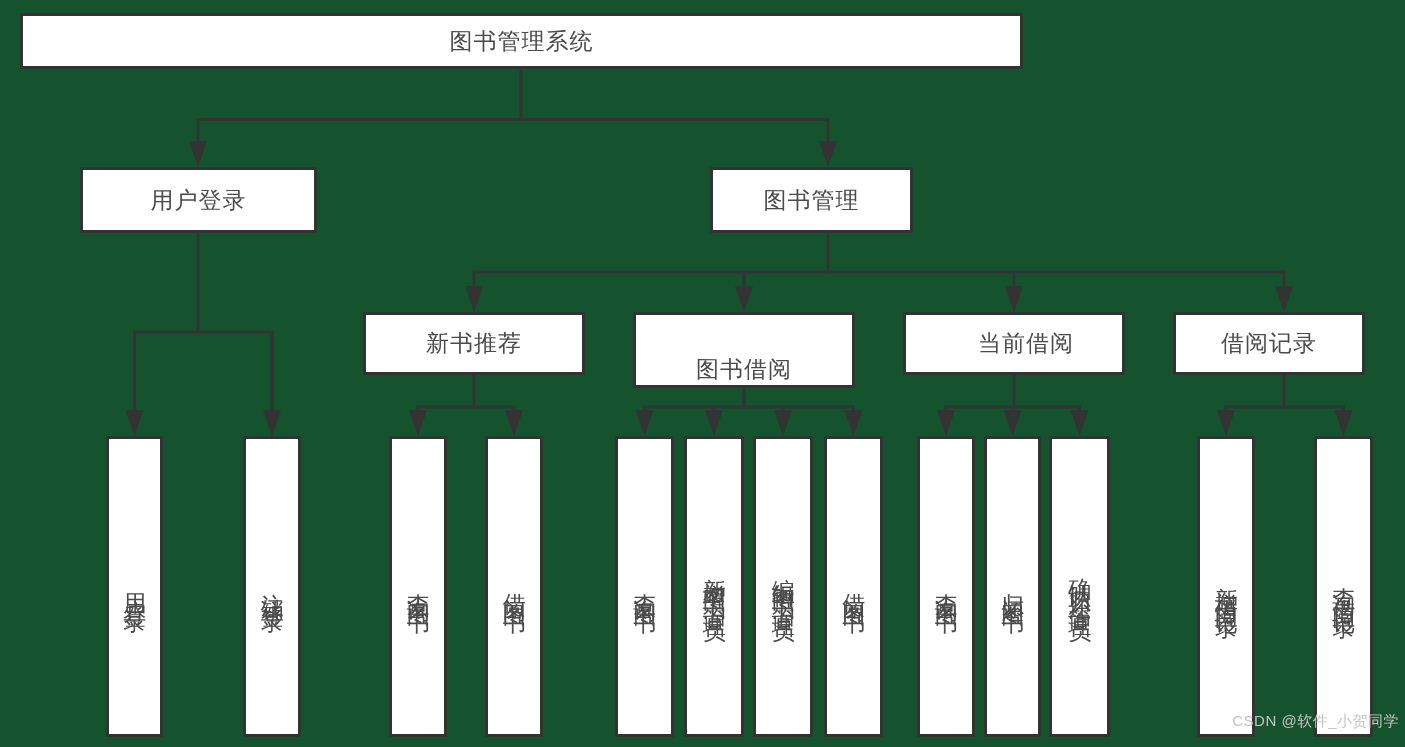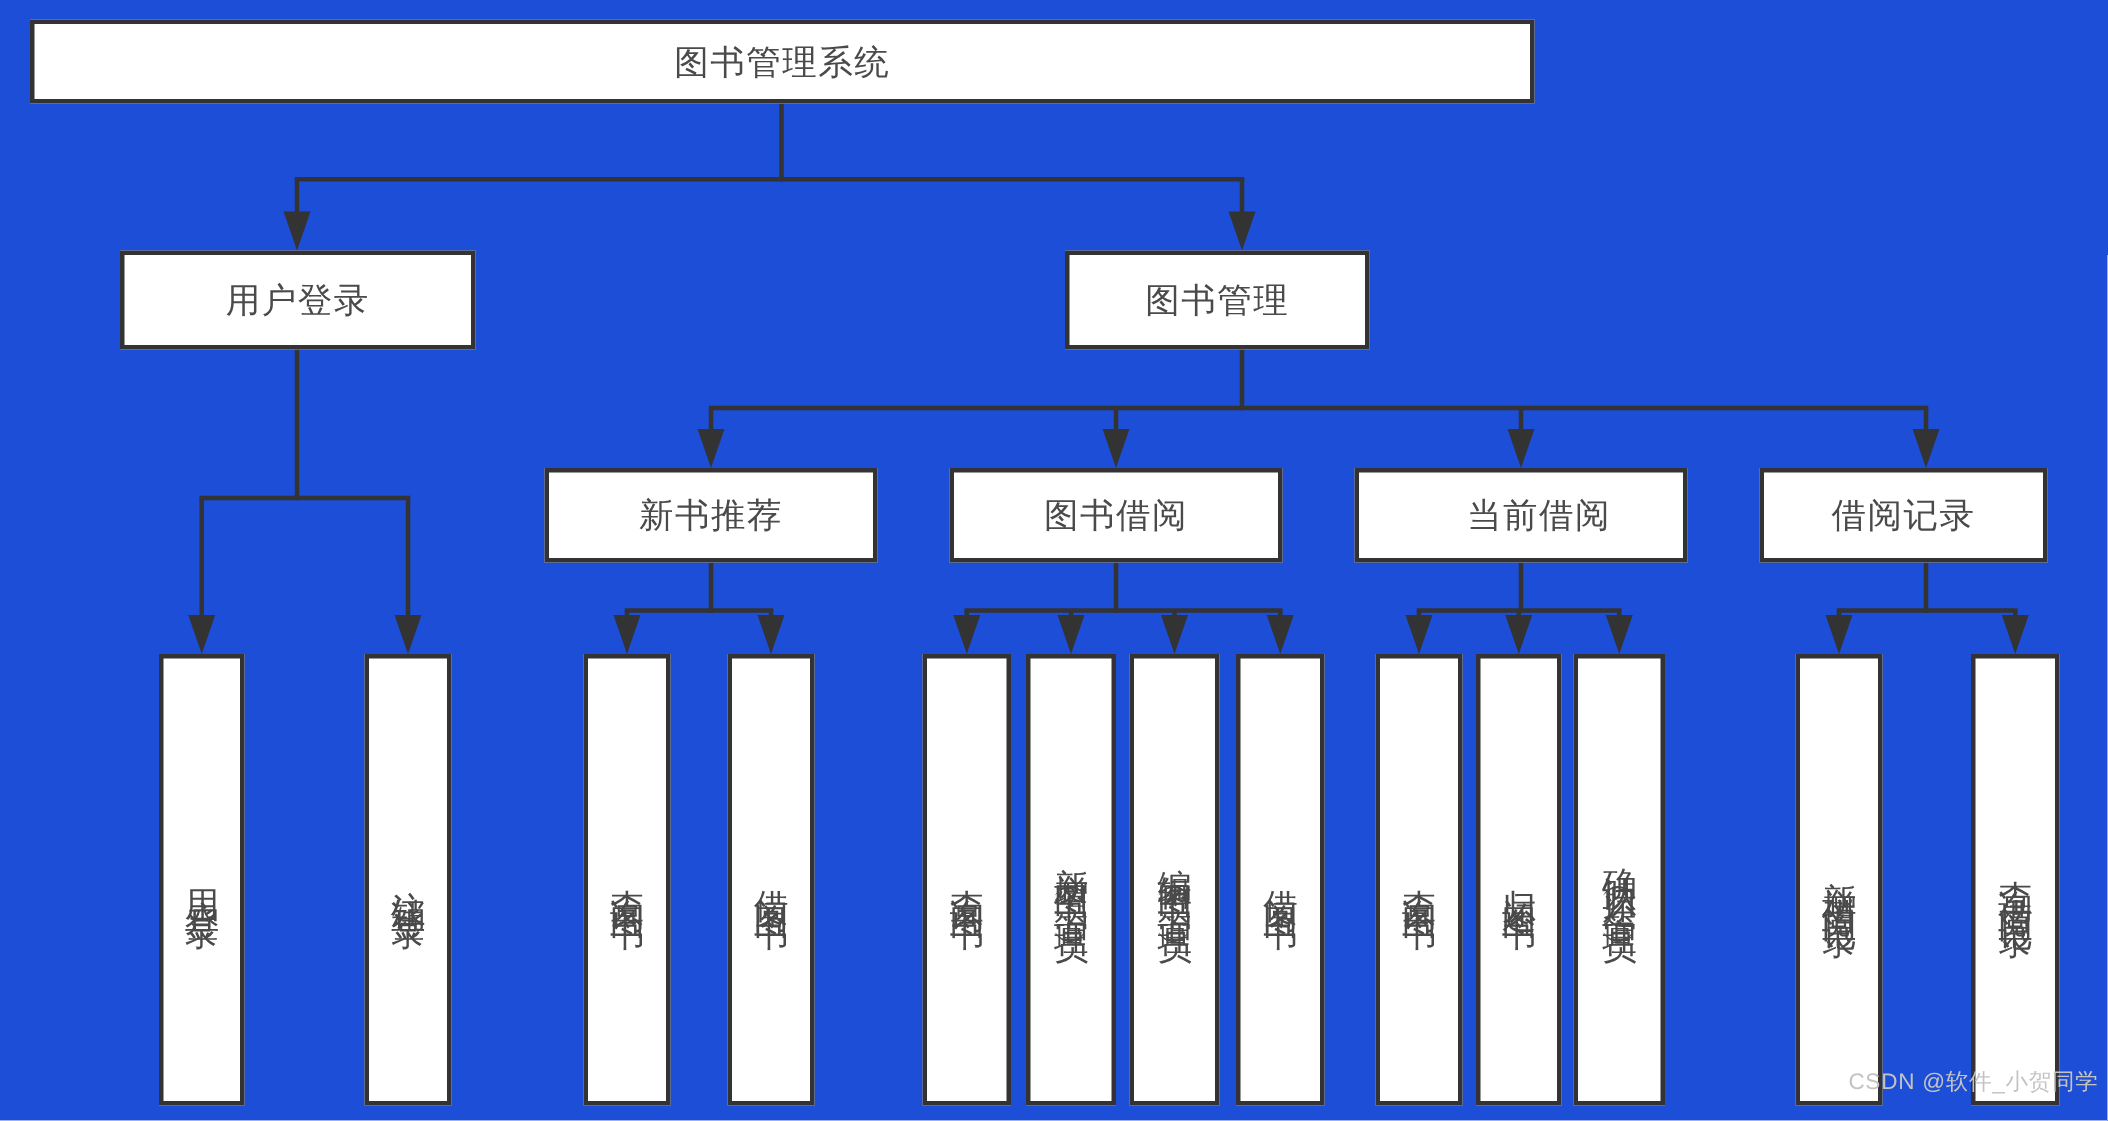--- a/index.html
+++ b/index.html
@@ -1,17 +1,17 @@
 <!DOCTYPE html>
 <html><head>
 <meta charset="utf-8">
 <style>
   html,body{margin:0;padding:0;background:#ffffff;}
   #stage{
-    position:relative;width:1405px;height:747px;background:#1d4ed8;overflow:hidden;
+    position:relative;width:1405px;height:747px;background:#14532d;overflow:hidden;
     font-family:"Liberation Sans","DejaVu Sans",sans-serif;
   }
   #connectors{position:absolute;left:0;top:0;width:1405px;height:747px;}
   .node{
     position:absolute;box-sizing:border-box;border:3px solid #333333;background:#ffffff;
     display:flex;align-items:center;justify-content:center;color:#4a4a4a;
   }
   .h-node{font-size:23px;letter-spacing:1px;white-space:nowrap;}
   .leaf .vtext{
     writing-mode:vertical-rl;text-orientation:mixed;
@@ -90,21 +90,21 @@
   <div class="node h-node" style="left:80px;top:167px;width:237px;height:66px;">
     <span>用户登录</span>
   </div>
   <div class="node h-node" style="left:710px;top:167px;width:203px;height:66px;">
     <span>图书管理</span>
   </div>
 
   <div class="node h-node" style="left:363px;top:312px;width:222px;height:63px;text-align:right;">
     <span>新书推荐</span>
   </div>
-  <div class="node h-node" style="left:633px;top:312px;width:222px;height:63px;">
+  <div class="node h-node" style="left:633px;top:312px;width:222px;height:76px;align-items:flex-end;">
     <span>图书借阅</span>
   </div>
   <div class="node h-node" style="left:903px;top:312px;width:222px;height:63px;padding-left:24px;">
     <span>当前借阅</span>
   </div>
   <div class="node h-node" style="left:1173px;top:312px;width:192px;height:63px;">
     <span>借阅记录</span>
   </div>
 
   <div class="node leaf" style="left:106px;top:436px;width:57px;height:301px;">

